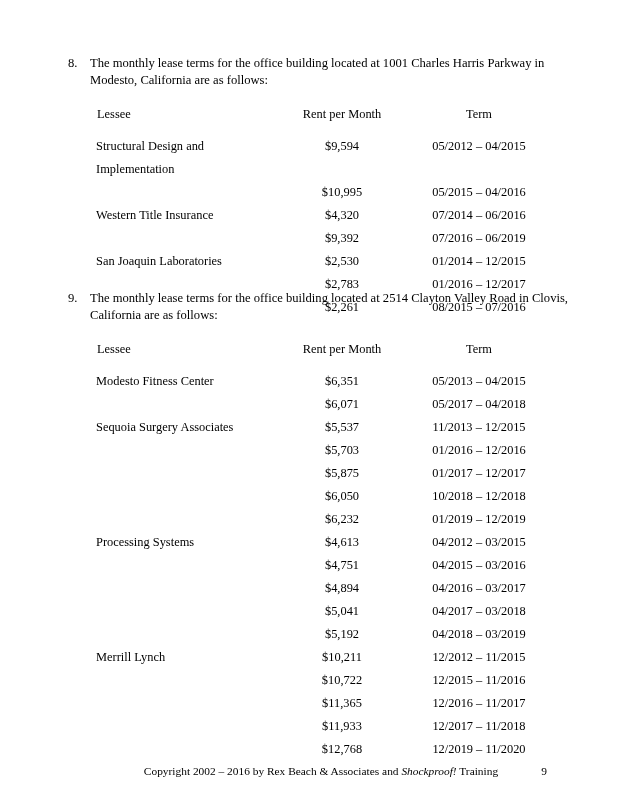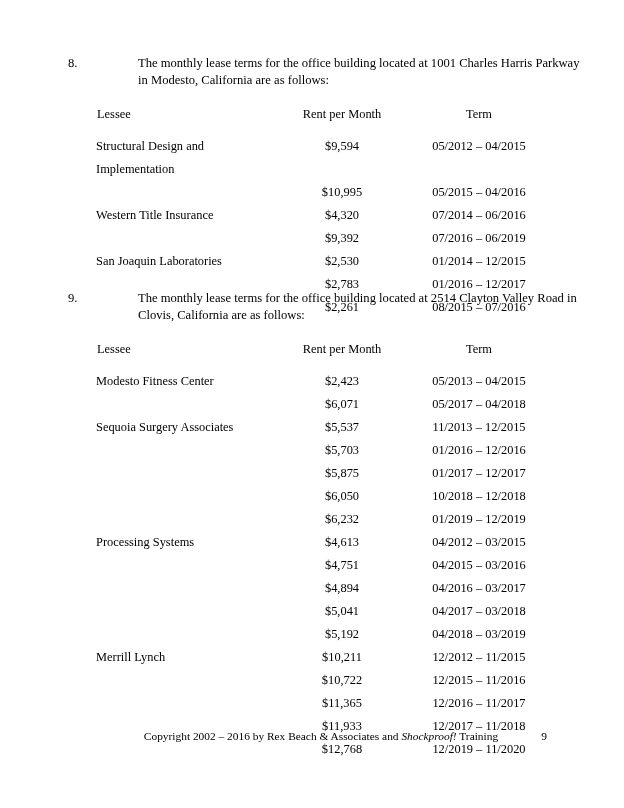--- a/index.html
+++ b/index.html
@@ -39,21 +39,20 @@
     line-height: 16.5px;
     text-align: left;
     padding-left: 4px;
     box-sizing: border-box;
   }
   .q-text {
     flex: 1 1 auto;
     font-size: 12.6px;
     line-height: 16.5px;
     text-align: left;
-    margin-left: 48px;
   }
 
   
   .lease-table {
     position: absolute;
     left: 64px;
     width: 480px;
     border-collapse: collapse;
     font-size: 12.4px;
   }
@@ -93,21 +92,21 @@
     text-align: center;
   }
   thead .col-term {
     text-align: center;
   }
 
   
   .footer {
     position: absolute;
     left: 0;
-    top: 728px;
+    top: 763px;
     width: 556px;
     height: 22px;
   }
   .footer-text {
     position: absolute;
     left: 0;
     width: 624px;
     text-align: center;
     font-size: 11.4px;
     line-height: 16px;
@@ -197,21 +196,21 @@
     <thead>
       <tr>
         <th class="col-lessee">Lessee</th>
         <th class="col-rent">Rent per Month</th>
         <th class="col-term">Term</th>
       </tr>
     </thead>
     <tbody>
       <tr>
         <td class="col-lessee">Modesto Fitness Center</td>
-        <td class="col-rent">$2,423</td>
+        <td class="col-rent">$6,351</td>
         <td class="col-term">05/2013 – 04/2015</td>
       </tr>
       <tr>
         <td class="col-lessee"></td>
         <td class="col-rent">$6,071</td>
         <td class="col-term">05/2017 – 04/2018</td>
       </tr>
       <tr>
         <td class="col-lessee">Sequoia Surgery Associates</td>
         <td class="col-rent">$5,537</td>

